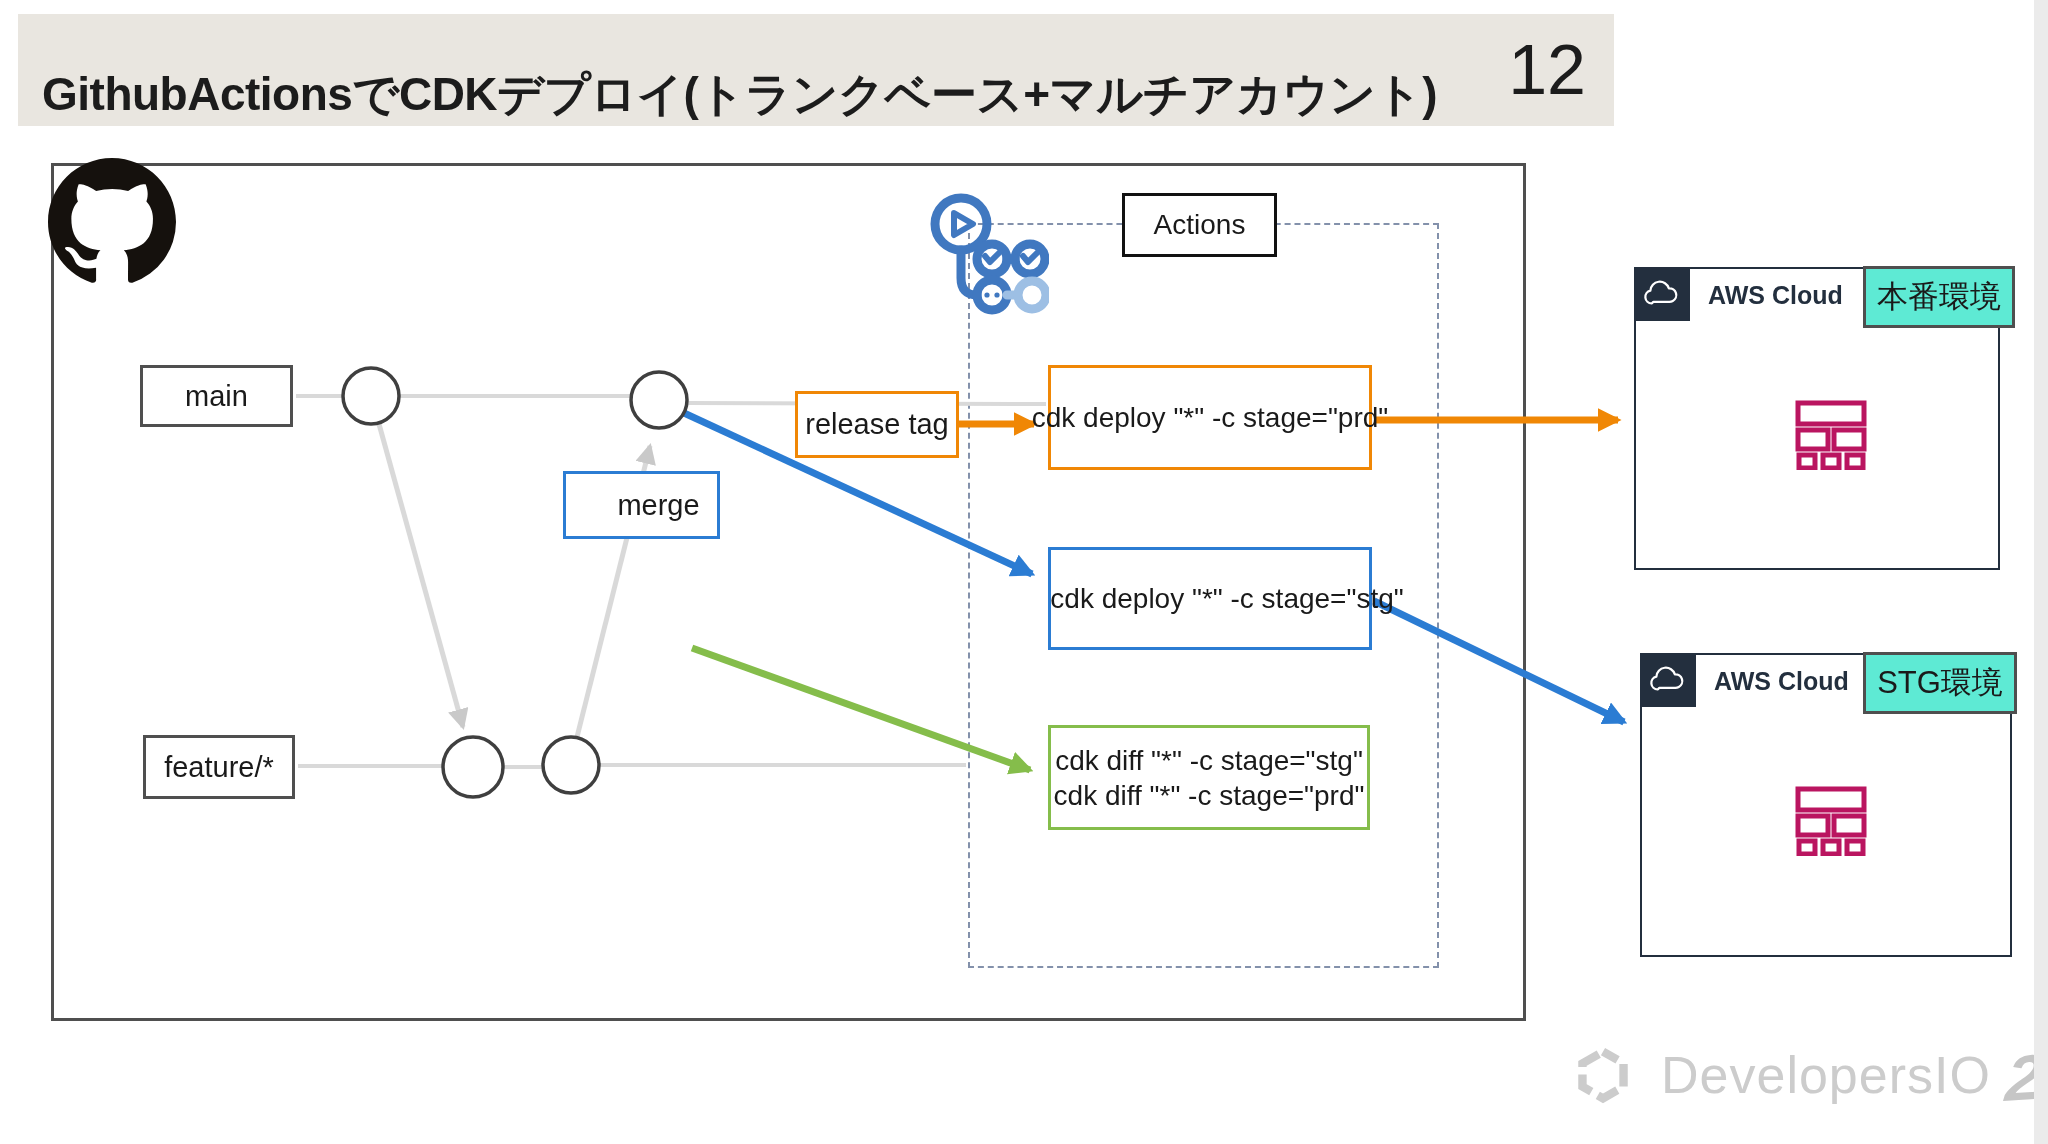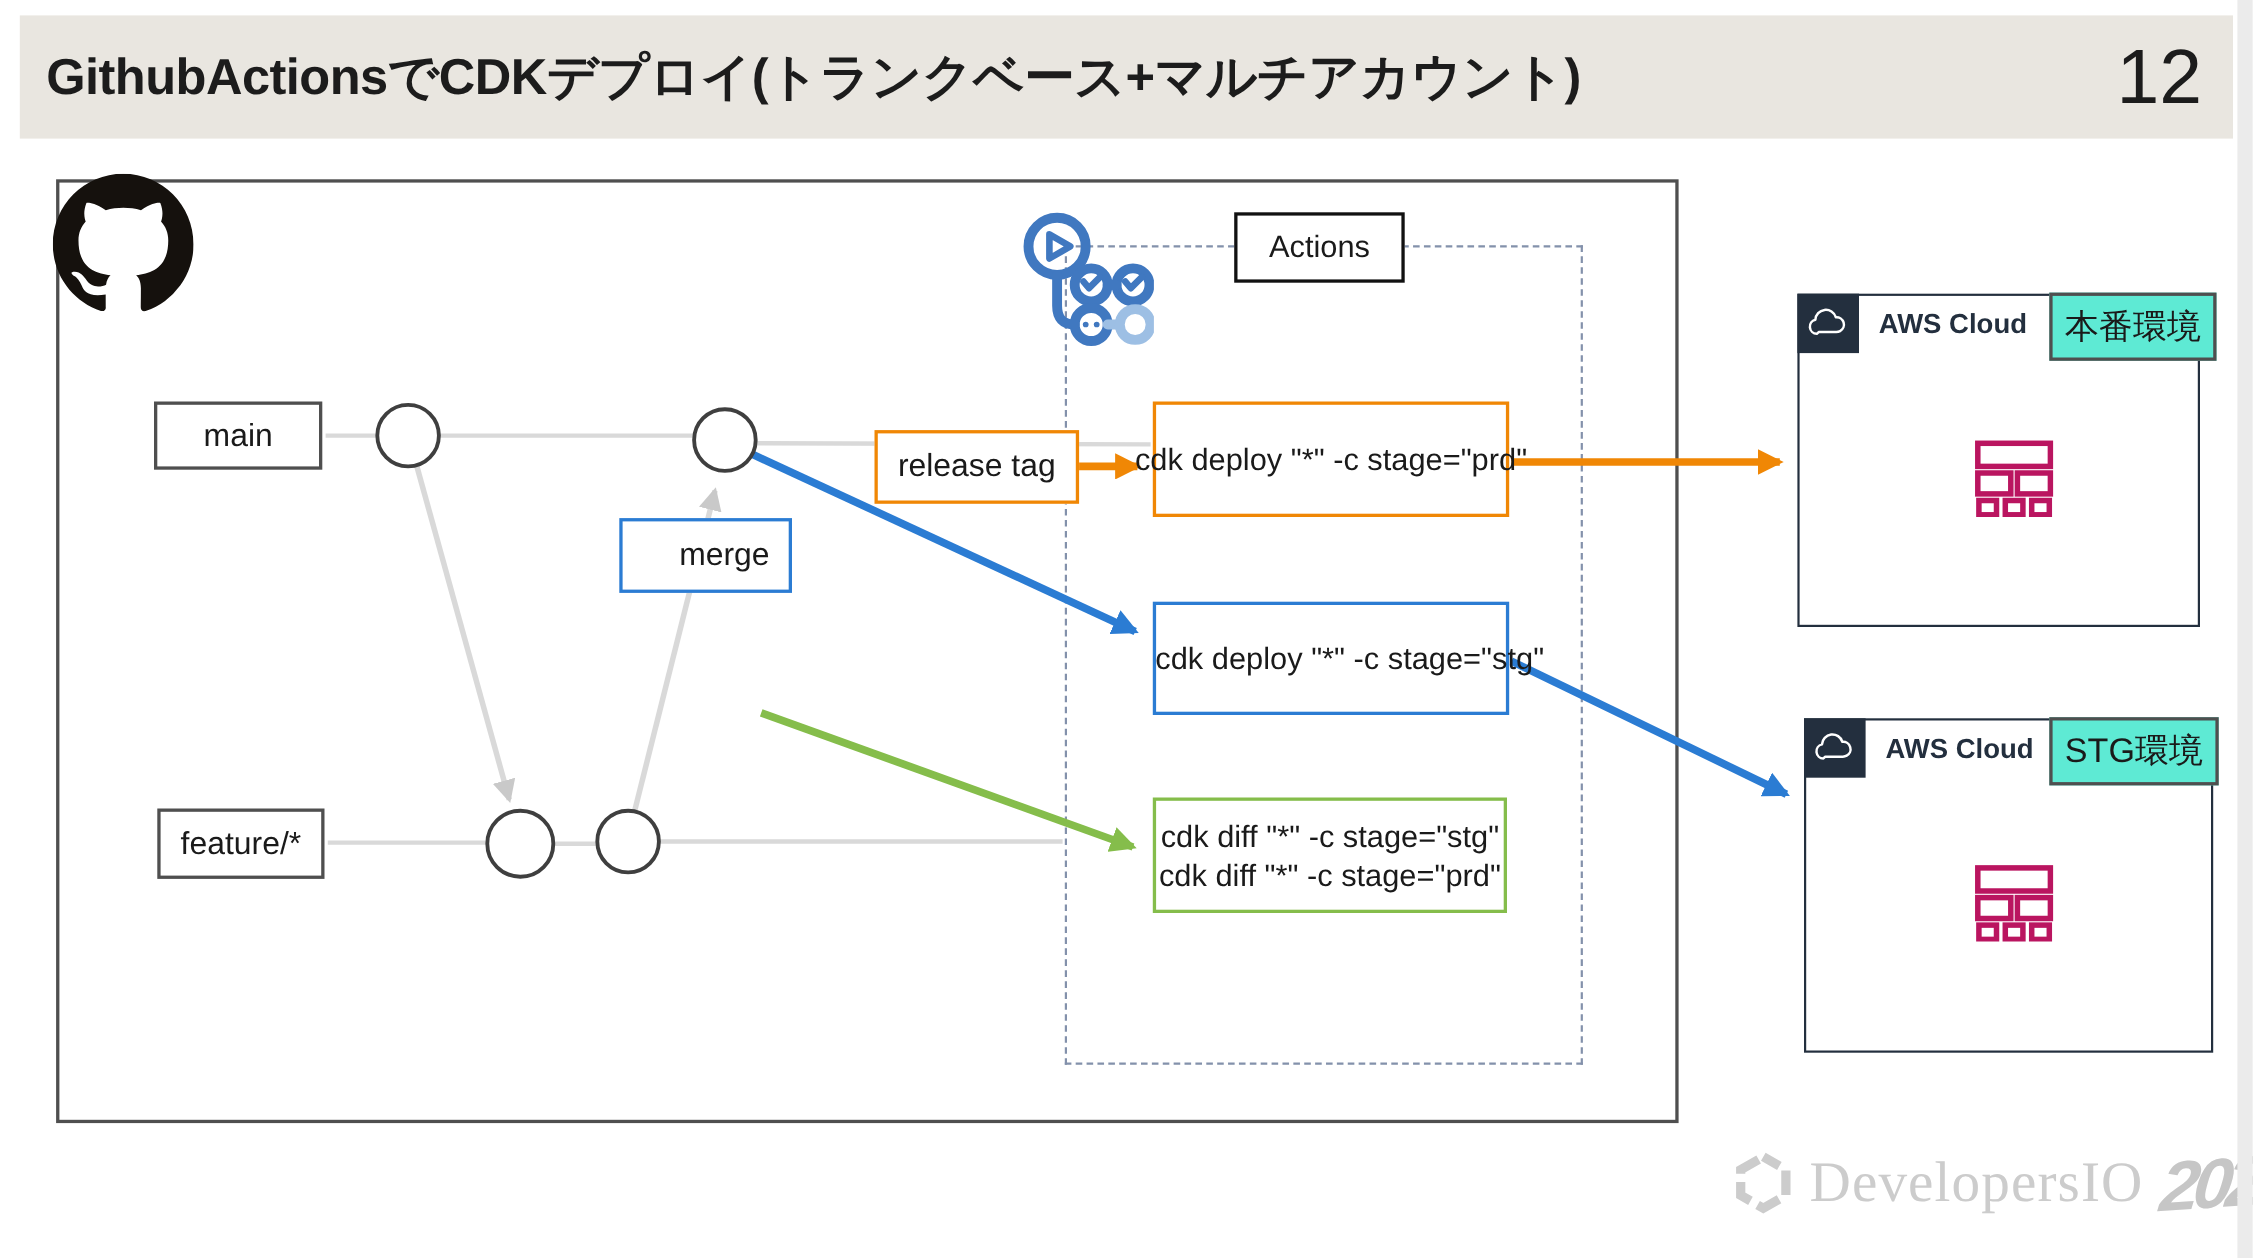--- a/index.html
+++ b/index.html
@@ -9,22 +9,22 @@
     --c-actions-blue:#4078c0; --c-actions-blue-light:#9dbfe4;
     --c-dash:#8391ab; --c-navy:#232f3e; --c-pink:#ba1560; --c-watermark:#cccccc;
   }
   *{margin:0;padding:0;box-sizing:border-box;}
   html,body{width:2048px;height:1144px;background:#ffffff;
     font-family:"Liberation Sans","DejaVu Sans",sans-serif;overflow:hidden;}
   .abs{position:absolute;}
   #stage{position:relative;width:2048px;height:1144px;background:#fff;}
 
   
-  .header-band{left:18px;top:14px;width:2012px;height:112px;background:var(--c-band);
-    display:flex;align-items:center;z-index:1;}
+  .header-band{left:18px;top:14px;width:1596px;height:112px;background:var(--c-band);
+    display:flex;align-items:flex-end;z-index:1;}
   .slide-title{margin-left:24px;font-size:46px;font-weight:bold;color:var(--c-text);
     letter-spacing:-0.5px;white-space:nowrap;}
   .page-number{position:absolute;right:28px;top:50%;transform:translateY(-50%);
     font-size:70px;font-weight:400;color:var(--c-text);}
 
   
   .diagram-frame{left:51px;top:163px;width:1475px;height:858px;background:#fff;
     border:3px solid var(--c-box-border);z-index:0;}
   .dashed-box{left:968px;top:223px;width:471px;height:745px;
     border:2px dashed var(--c-dash);z-index:1;background:transparent;}
@@ -61,21 +61,21 @@
     justify-content:center;font-size:31px;font-weight:500;color:#1a1a1a;z-index:3;}
   .stack-icon{position:absolute;}
 
   
   .octocat{left:48px;top:158px;width:128px;height:128px;z-index:3;}
   .gha-icon{left:921px;top:192px;width:128px;height:128px;z-index:3;}
 
   
   .watermark{left:1575px;top:1038px;z-index:1;display:flex;align-items:center;
     color:var(--c-watermark);}
-  .wm-text{font-size:52px;font-weight:500;letter-spacing:1px;margin-left:14px;font-family:Liberation Serif, serif;}
+  .wm-text{font-size:52px;font-weight:500;letter-spacing:1px;margin-left:30px;}
   .wm-year{font-size:64px;font-weight:800;font-style:italic;margin-left:16px;
     transform:skewX(-10deg) rotate(-4deg);letter-spacing:-6px;color:#c6c6c6;}
   .page-edge{left:2034px;top:0;width:14px;height:1144px;background:#ebebeb;z-index:5;}
 </style>
 </head>
 <body>
 
 <div id="stage">
 
   <div class="abs header-band">
@@ -187,21 +187,21 @@
       <circle cx="111" cy="103" r="14"></circle>
     </g>
   </svg>
 
   <div class="abs lblbox b-black" style="left:1122px;top:193px;width:155px;height:64px;font-size:28px;">Actions</div>
 
   <div class="abs lblbox b-dark" style="left:140px;top:365px;width:153px;height:62px;">main</div>
 
   <div class="abs lblbox b-dark" style="left:143px;top:735px;width:152px;height:64px;">feature/*</div>
 
-  <div class="abs lblbox b-orange" style="left:795px;top:391px;width:186px;height:67px;">release tag</div>
+  <div class="abs lblbox b-orange" style="left:795px;top:391px;width:164px;height:67px;">release tag</div>
 
   <div class="abs lblbox b-blue" style="left:563px;top:471px;width:157px;height:68px;">merge</div>
 
 
   <div class="abs lblbox b-orange cdk-box" style="left:1048px;top:365px;width:324px;height:105px;">
     <span>cdk deploy "*" -c stage="prd"</span>
   </div>
 
   <div class="abs lblbox b-blue cdk-box" style="left:1048px;top:547px;width:324px;height:103px;">
     <span>cdk deploy "*" -c stage="stg"</span>

